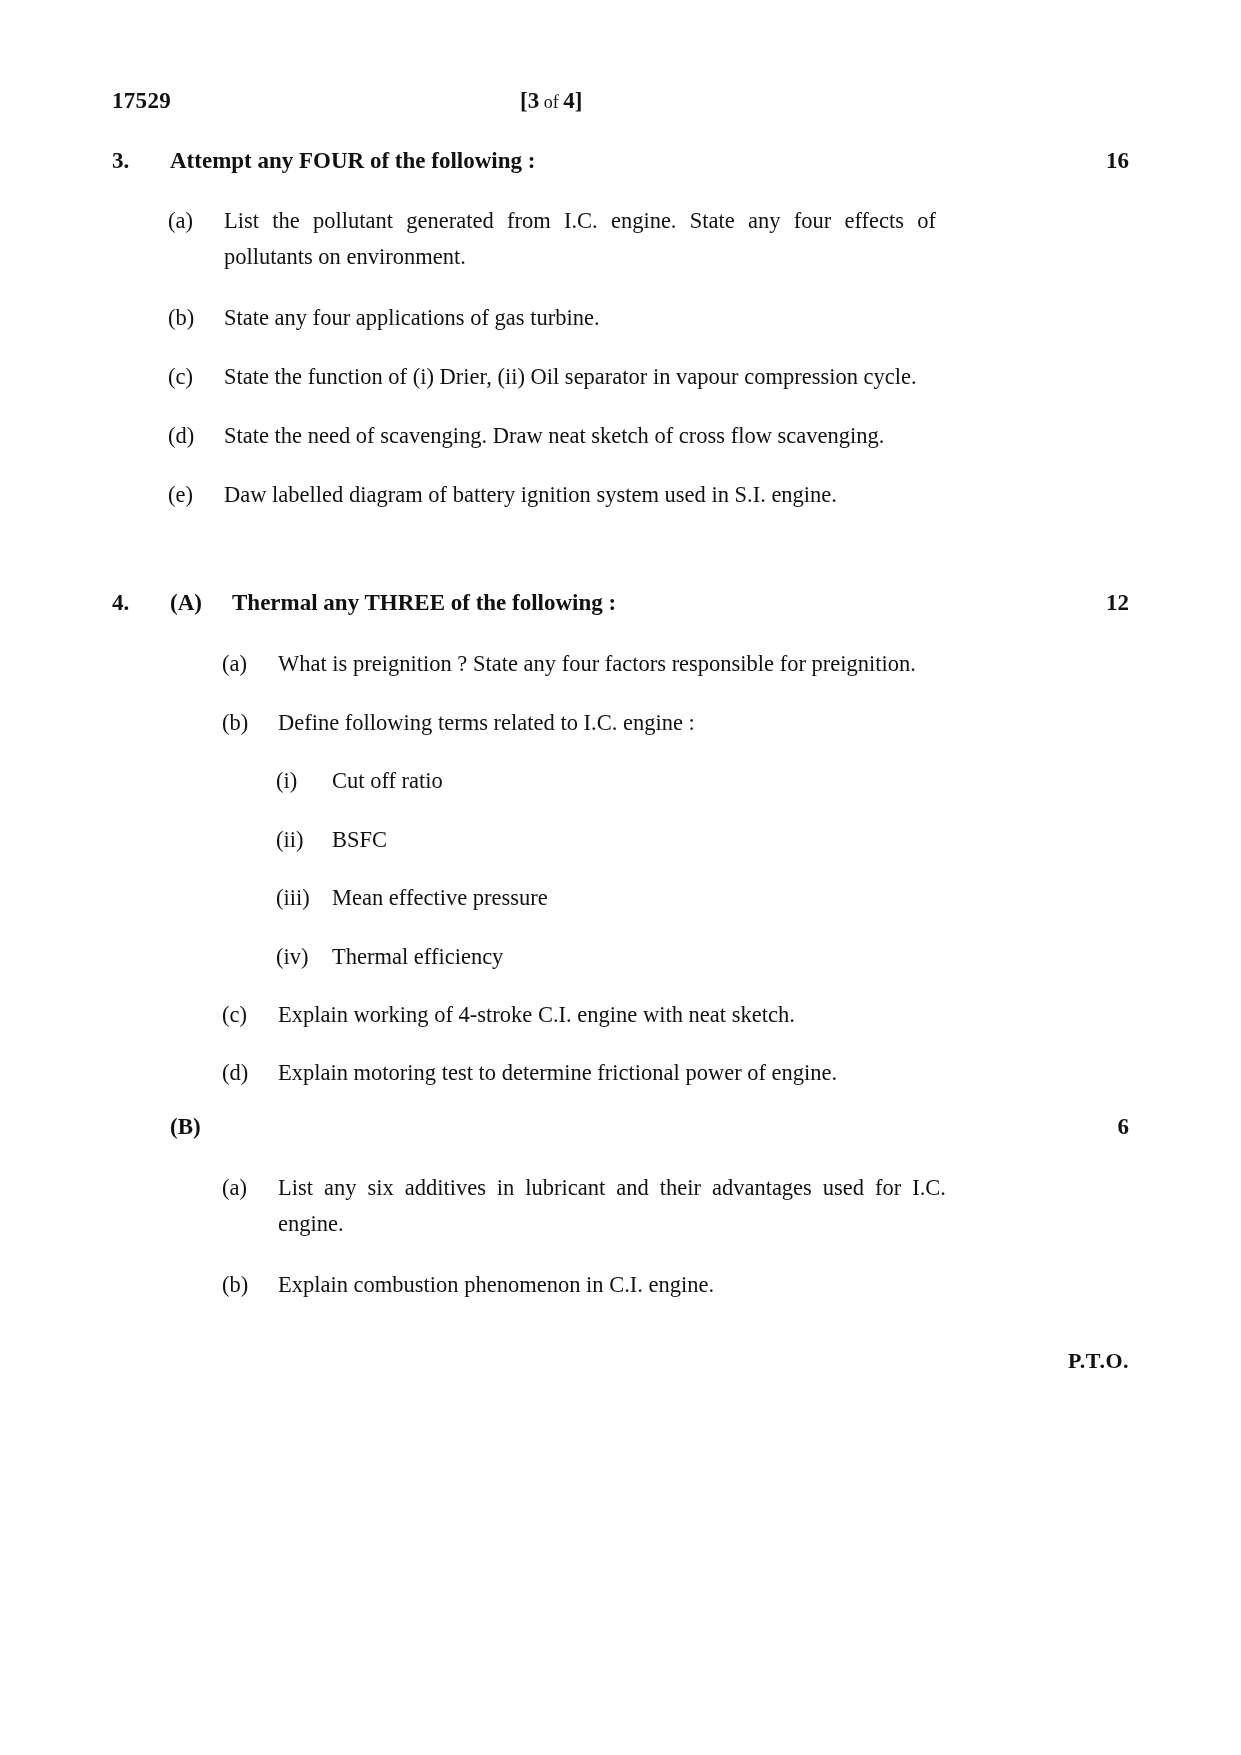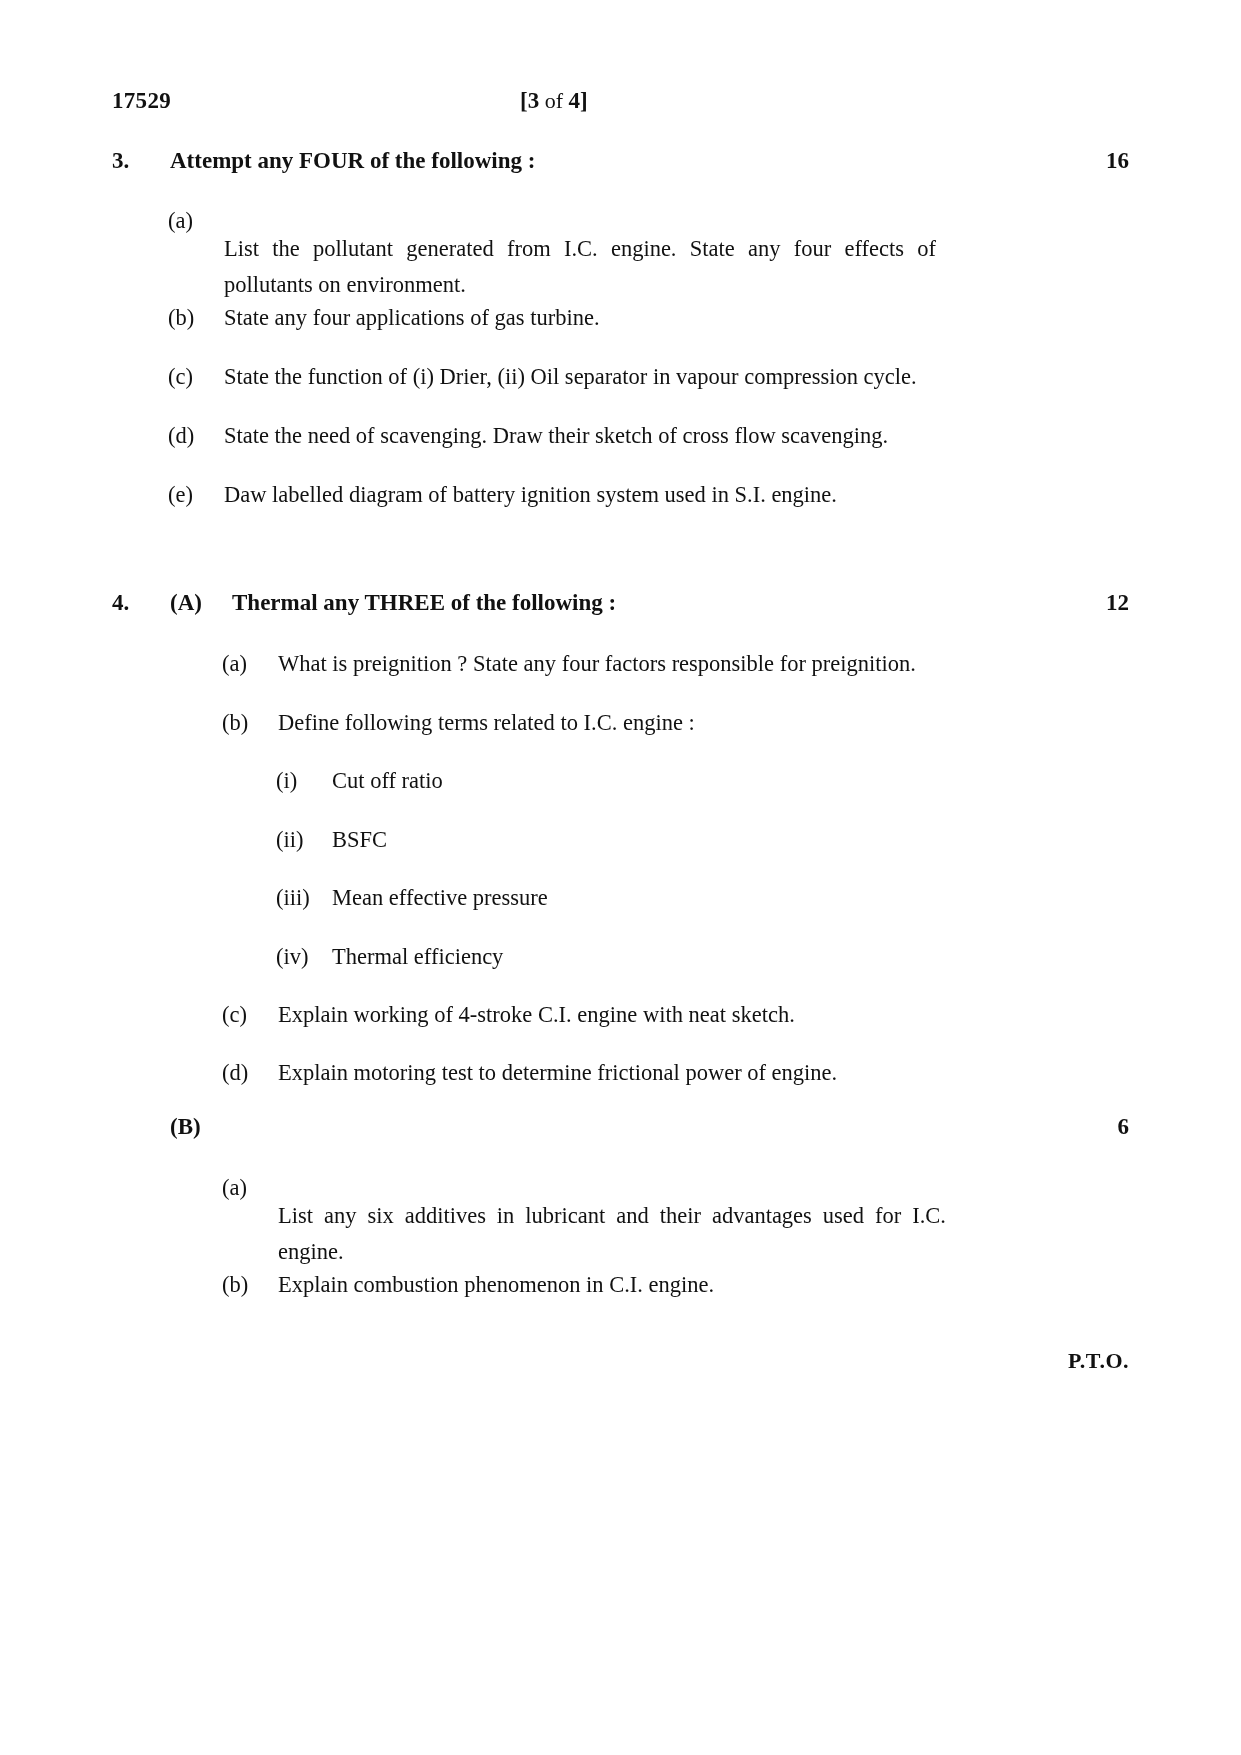--- a/index.html
+++ b/index.html
@@ -42,21 +42,21 @@
   }
   .page-indicator {
     position: absolute;
     left: 408px;
     font-size: 23px;
     font-weight: bold;
     white-space: pre;
   }
   .page-indicator .of {
     font-weight: normal;
-    font-size: 22px;
+    font-size: 18px;
   }
 
   
   .qrow {
     position: absolute;
     display: flex;
     align-items: baseline;
   }
 
   .qnum {
@@ -96,21 +96,20 @@
     width: 56px;
     line-height: 1.62;
   }
   .subtext {
     font-size: 22.5px;
     line-height: 1.62;
   }
   .subtext.justify {
     text-align: justify;
     text-align-last: left;
-    margin-top: 28px;
   }
 
   
   .romanrow {
     position: absolute;
     display: flex;
     align-items: flex-start;
   }
   .romanlabel {
     font-size: 22.5px;
@@ -157,21 +156,21 @@
     <span class="subtext">State any four applications of gas turbine.</span>
   </div>
 
   <div class="subrow" style="top:359px; left:168px; width:800px;">
     <span class="sublabel">(c)</span>
     <span class="subtext">State the function of (i) Drier, (ii) Oil separator in vapour compression cycle.</span>
   </div>
 
   <div class="subrow" style="top:418px; left:168px; width:800px;">
     <span class="sublabel">(d)</span>
-    <span class="subtext">State the need of scavenging. Draw their sketch of cross flow scavenging.</span>
+    <span class="subtext">State the need of scavenging. Draw neat sketch of cross flow scavenging.</span>
   </div>
 
   <div class="subrow" style="top:477px; left:168px; width:800px;">
     <span class="sublabel">(e)</span>
     <span class="subtext">Daw labelled diagram of battery ignition system used in S.I. engine.</span>
   </div>
 
   <div class="qrow" style="top:590px; left:112px; right:112px;">
     <span class="qnum">4.</span>
     <span class="qpart">(A)</span>

